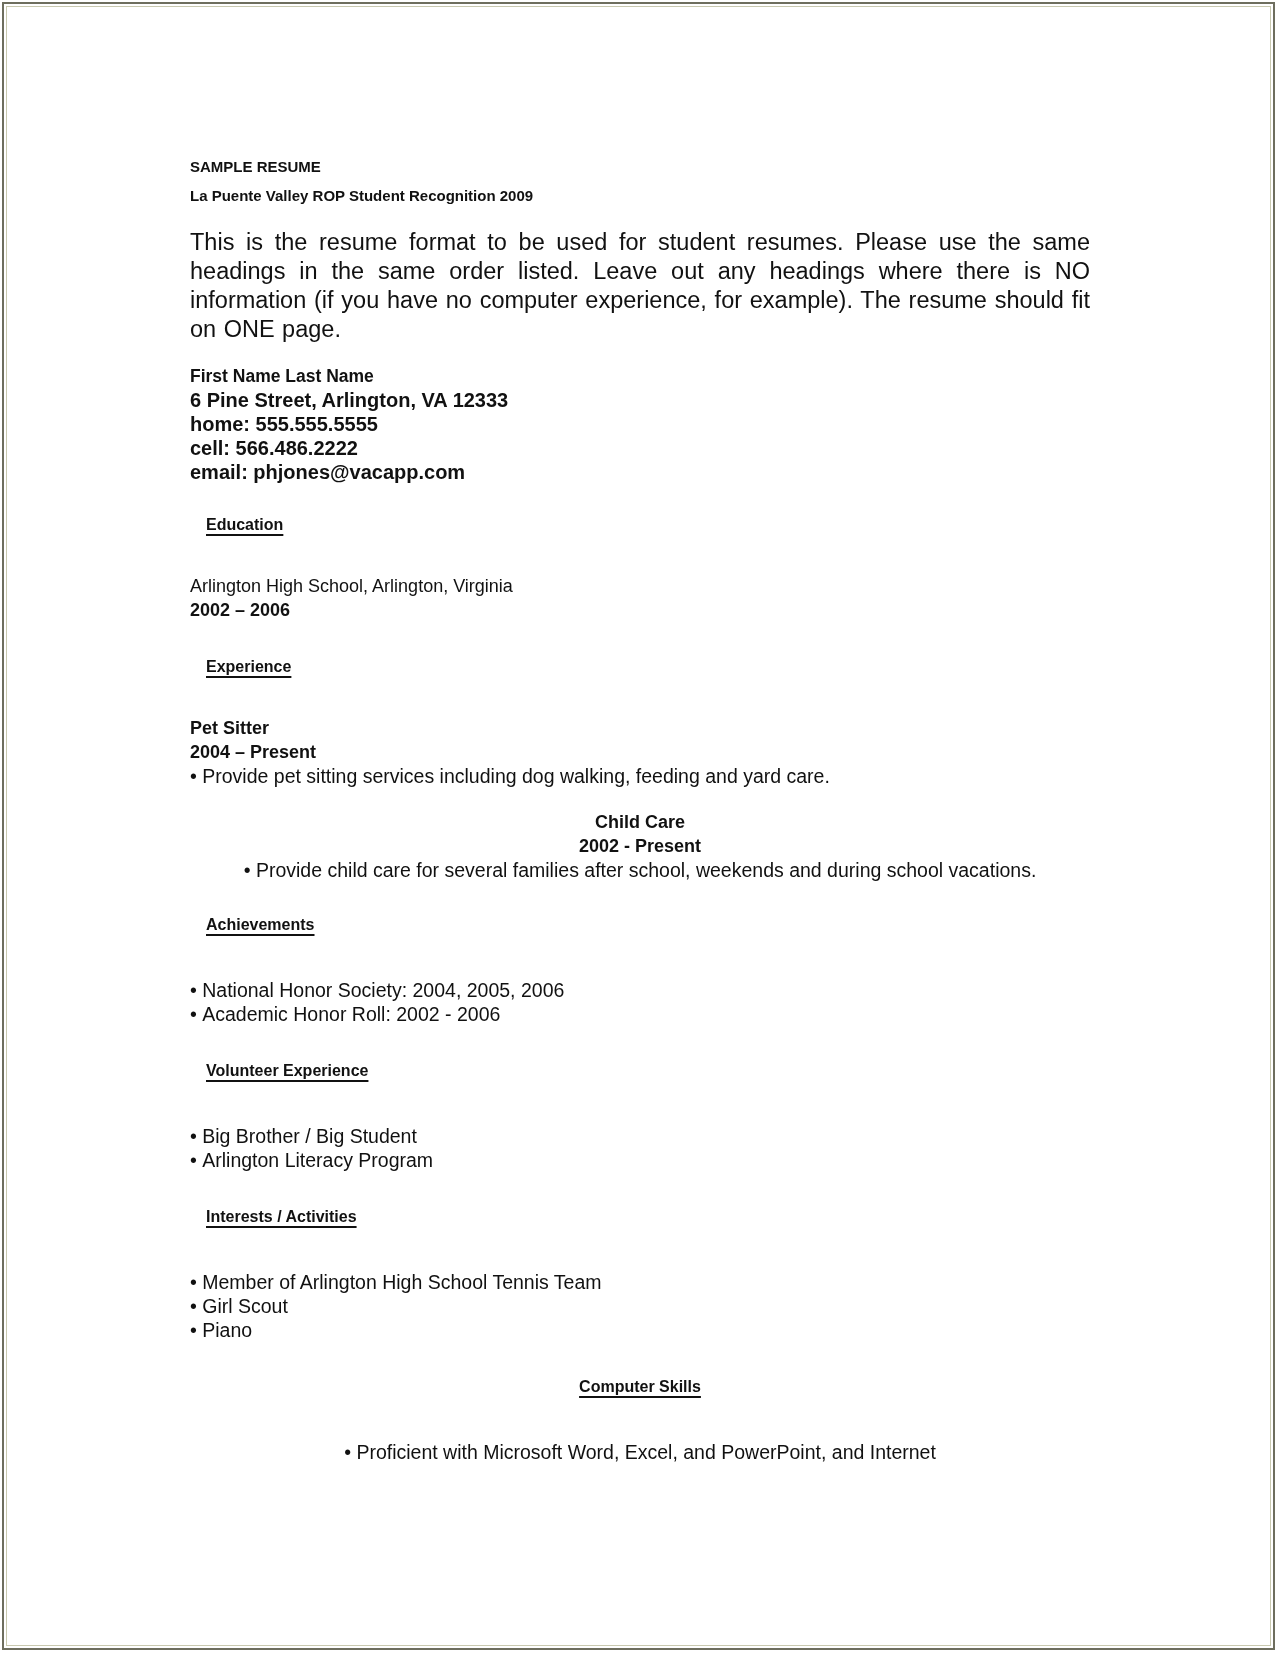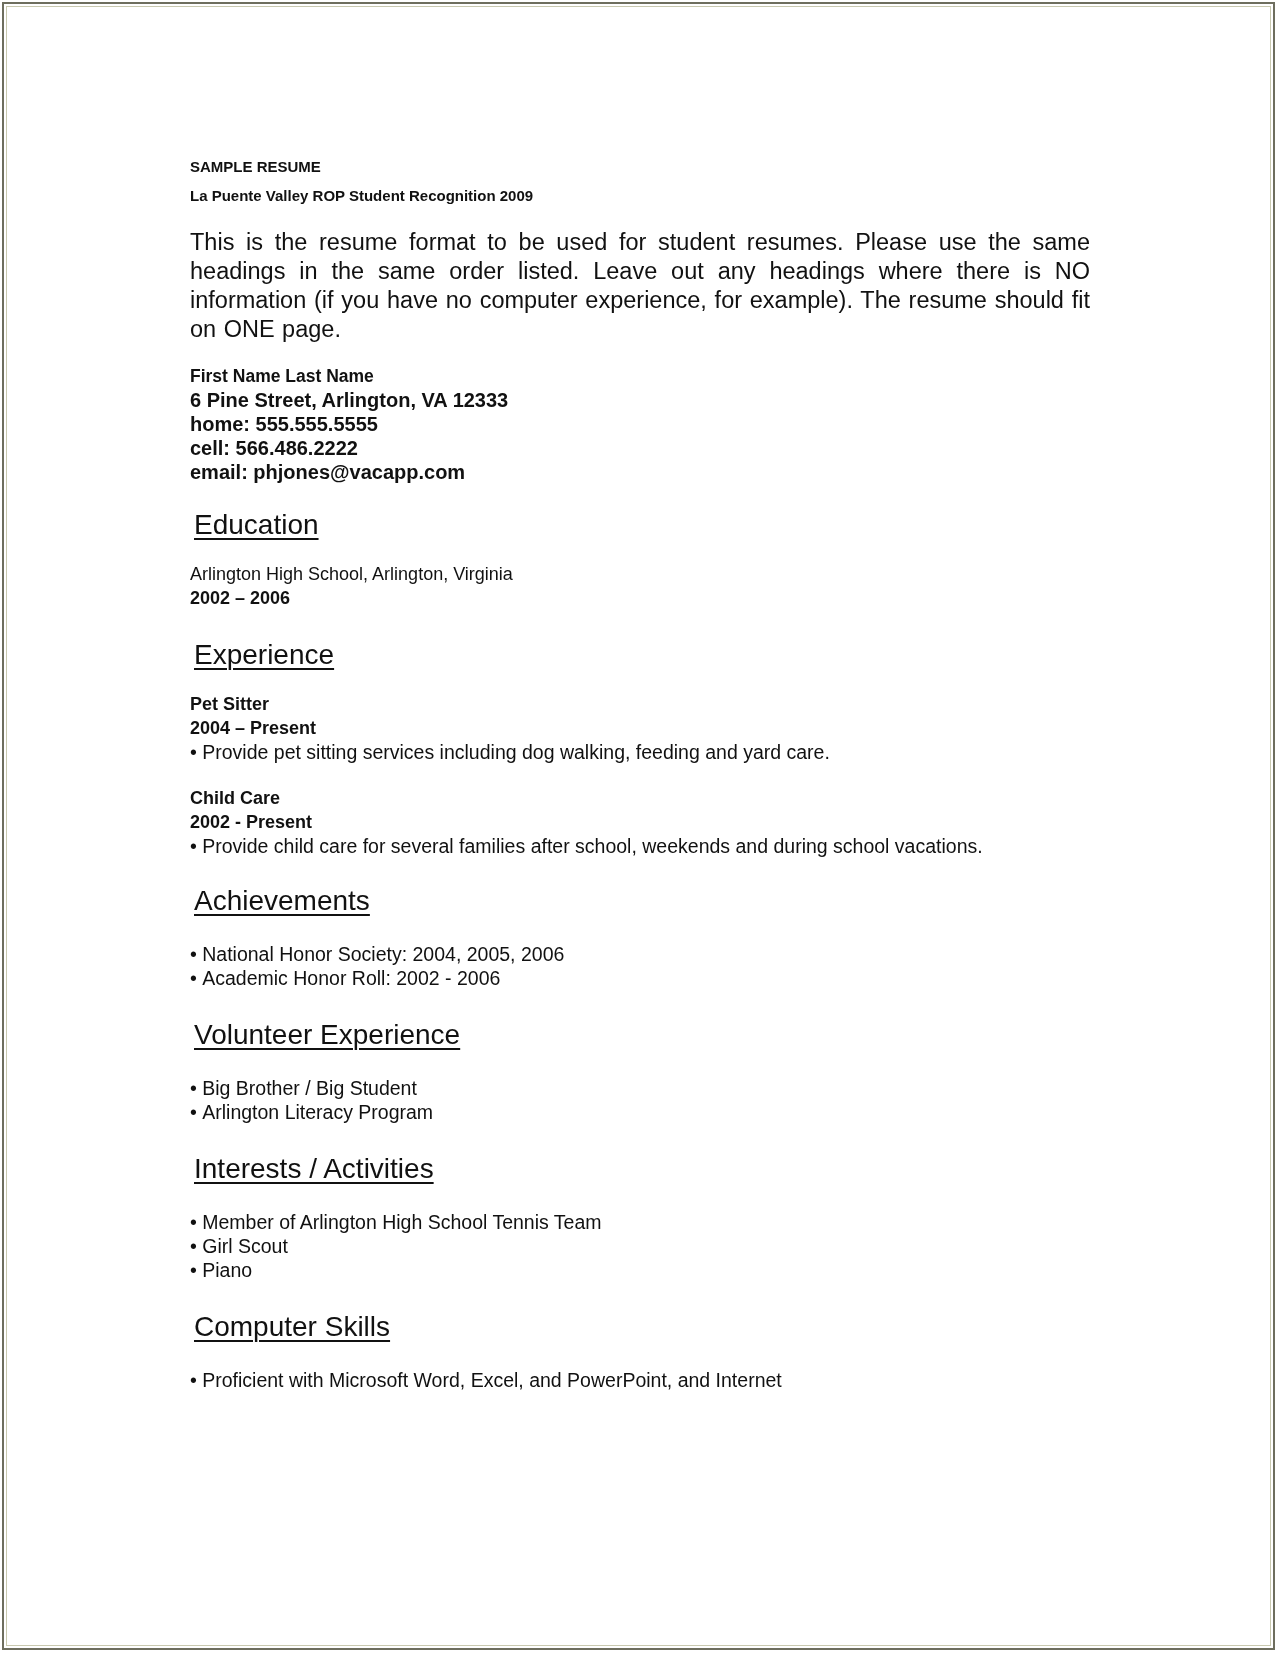--- a/index.html
+++ b/index.html
@@ -10,28 +10,28 @@
   .frame-inner { position: absolute; left: 6px; top: 6px; width: 1265px; height: 1640px;
                  border: 1px solid #c9c9b0; box-sizing: border-box; }
   .page { position: absolute; left: 190px; top: 152px; width: 900px; }
   .title { font-size: 15px; font-weight: bold; line-height: 29px; margin: 0; }
   .intro { font-size: 23.5px; line-height: 29px; text-align: justify; margin: 18px 0 0 0;
            word-spacing: 1px; }
   .contact { text-align: left; font-weight: bold; margin-top: 20px; width: 900px; }
   .contact .name { font-size: 17.5px; line-height: 24px; }
   .contact .line { font-size: 20px; line-height: 24px; }
   .section { margin-top: 28px; }
-  .section-heading { font-size: 28px; font-weight: normal; text-decoration: underline;
-                     text-decoration-thickness: 2px; text-underline-offset: 4px; margin: 4px; line-height: 30px; }
+  .section-heading { font-size: 16px; font-weight: bold; text-decoration: underline;
+                     text-decoration-thickness: 2px; text-underline-offset: 4px; margin: 16px; line-height: 30px; }
   .body-text { font-size: 18px; line-height: 24px; }
   .bold { font-weight: bold; }
   .gap-after-heading { height: 18px; }
   .gap-after-heading-lg { height: 22px; }
   .job { margin-bottom: 22px; }
-  .job:last-child { margin-bottom: 8px; }
+  .job:last-child { margin-bottom: 8px; text-align: center; }
   ul.bullets { list-style: none; margin: 0; padding: 0; }
   ul.bullets li { font-size: 19.5px; line-height: 24px; }
   ul.bullets li::before { content: "\2022\00a0"; }
 </style>
 </head>
 <body>
 
 <div class="frame-outer"></div>
 <div class="frame-inner"></div>
 
@@ -98,21 +98,21 @@
   <div class="section" style="margin-top:30px;">
     <h2 class="section-heading">Interests / Activities</h2>
     <div class="gap-after-heading-lg"></div>
     <ul class="bullets">
       <li>Member of Arlington High School Tennis Team</li>
       <li>Girl Scout</li>
       <li>Piano</li>
     </ul>
   </div>
 
-  <div class="section" style="margin-top:30px;">
+  <div class="section" style="margin-top:30px;text-align:center;">
     <h2 class="section-heading">Computer Skills</h2>
     <div class="gap-after-heading-lg"></div>
     <ul class="bullets">
       <li>Proficient with Microsoft Word, Excel, and PowerPoint, and Internet</li>
     </ul>
   </div>
 
 </div>
 
 </body></html>

